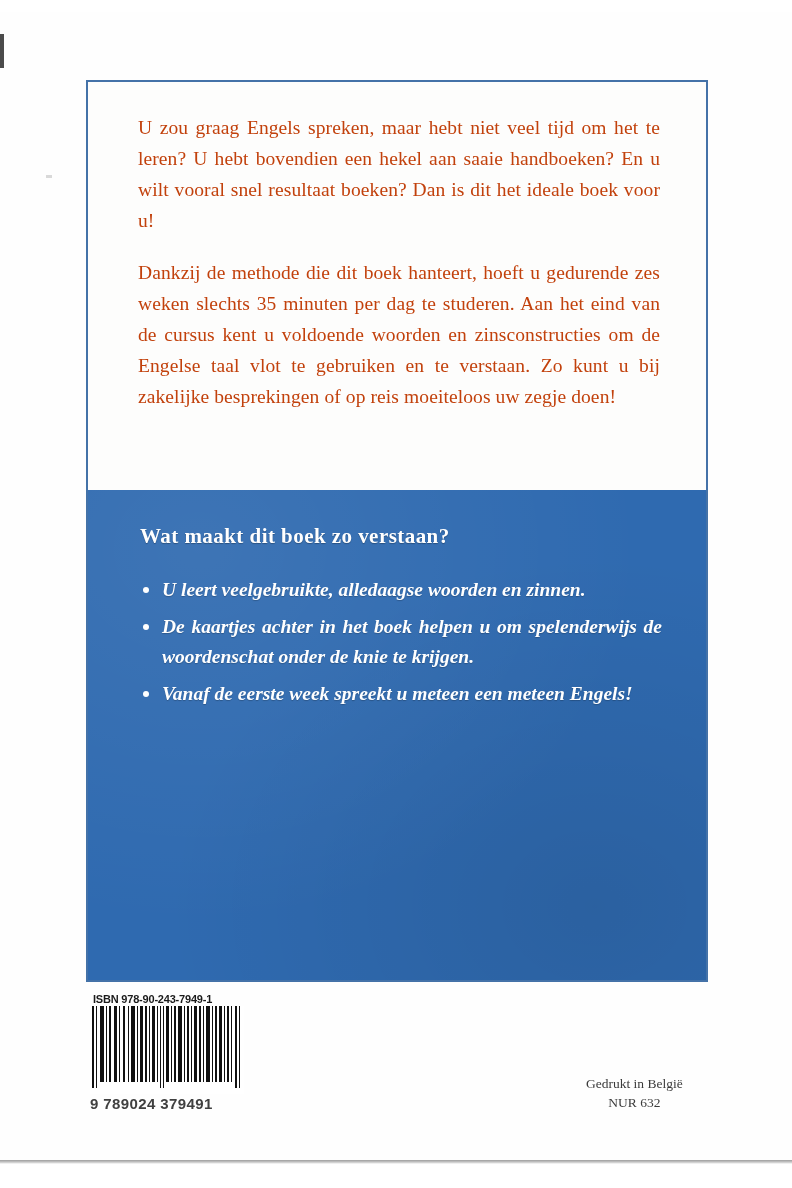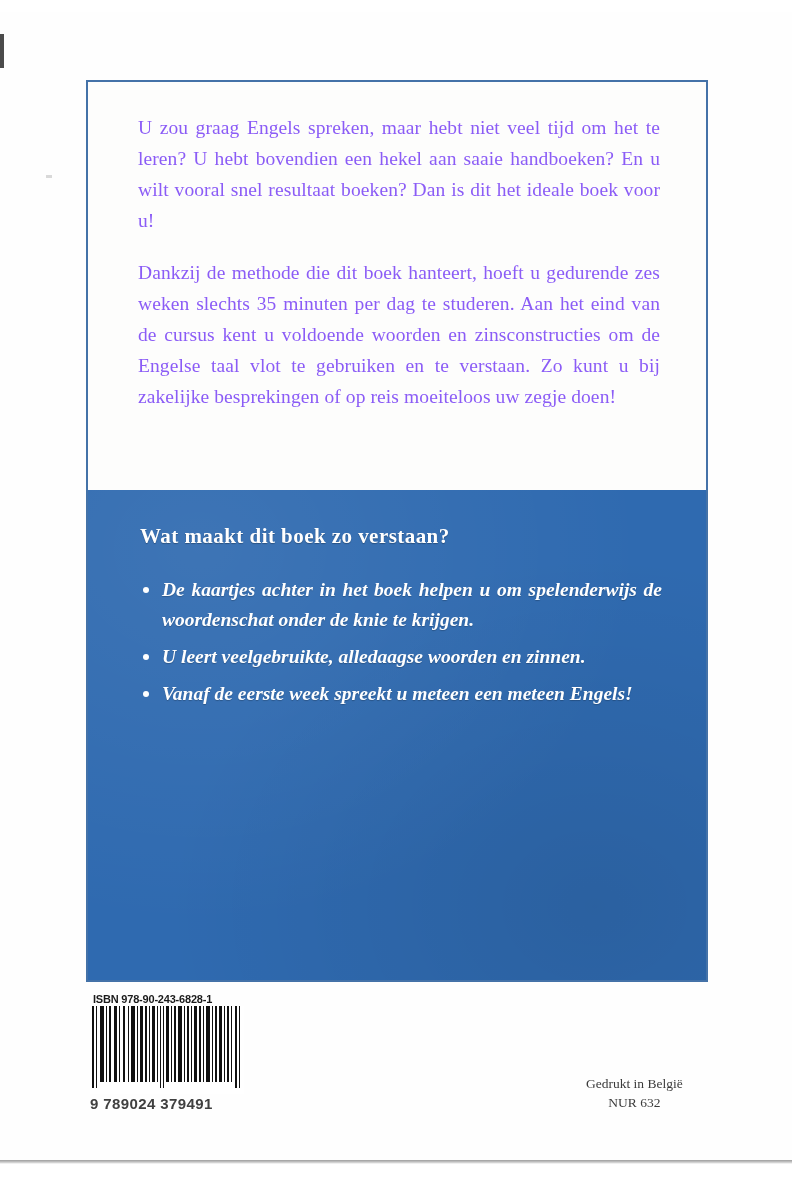--- a/index.html
+++ b/index.html
@@ -72,21 +72,21 @@
     top: 0px;
     right: 0px;
     height: 410px;
     padding: 30px 46px 0 50px;
     box-sizing: border-box;
   }
   .body-para {
     margin: 0 0 21px 0;
     font-size: 19.5px;
     line-height: 31px;
-    color: #8b5cf6;
+    color: #c2410c;
     text-align: justify;
     text-justify: inter-word;
     letter-spacing: .1px;
   }
   .body-para:last-child { margin-bottom: 0; }
 
   
   #features-panel {
     position: absolute;
     left: 0px;
@@ -196,37 +196,37 @@
       <p class="body-para">U zou graag Engels spreken, maar hebt niet veel tijd om het te leren? U hebt bovendien een hekel aan saaie handboeken? En u wilt vooral snel resultaat boeken? Dan is dit het ideale boek voor u!</p>
       <p class="body-para">Dankzij de methode die dit boek hanteert, hoeft u gedurende zes weken slechts 35 minuten per dag te studeren. Aan het eind van de cursus kent u voldoende woorden en zinsconstructies om de Engelse taal vlot te gebruiken en te verstaan. Zo kunt u bij zakelijke besprekingen of op reis moeiteloos uw zegje doen!</p>
     </div>
 
     <div id="features-panel">
       <h2 id="features-heading">Wat maakt dit boek zo verstaan?</h2>
 
       <ul id="features-list">
         <li class="feature-item">
           <span class="feature-bullet"></span>
-          <span>De kaartjes achter in het boek helpen u om spelenderwijs de woordenschat onder de knie te krijgen.</span>
+          <span>U leert veelgebruikte, alledaagse woorden en zinnen.</span>
         </li>
         <li class="feature-item">
           <span class="feature-bullet"></span>
-          <span>U leert veelgebruikte, alledaagse woorden en zinnen.</span>
+          <span>De kaartjes achter in het boek helpen u om spelenderwijs de woordenschat onder de knie te krijgen.</span>
         </li>
         <li class="feature-item">
           <span class="feature-bullet"></span>
           <span>Vanaf de eerste week spreekt u meteen een meteen Engels!</span>
         </li>
       </ul>
     </div>
 
   </div>
 
   <div id="barcode-block">
-    <div id="isbn-text">ISBN 978-90-243-6828-1</div>
+    <div id="isbn-text">ISBN 978-90-243-7949-1</div>
     <svg id="barcode-bars" viewBox="0 0 154 88" preserveAspectRatio="none">
       <rect x="0" y="0" width="154" height="88" fill="#ffffff"></rect>
       <g fill="#111111">
         <rect x="2" y="0" width="2" height="82"></rect>
         <rect x="6" y="0" width="1" height="82"></rect>
         <rect x="10" y="0" width="4" height="76"></rect>
         <rect x="16" y="0" width="1" height="76"></rect>
         <rect x="19" y="0" width="2" height="76"></rect>
         <rect x="24" y="0" width="3" height="76"></rect>
         <rect x="29" y="0" width="1" height="76"></rect>

